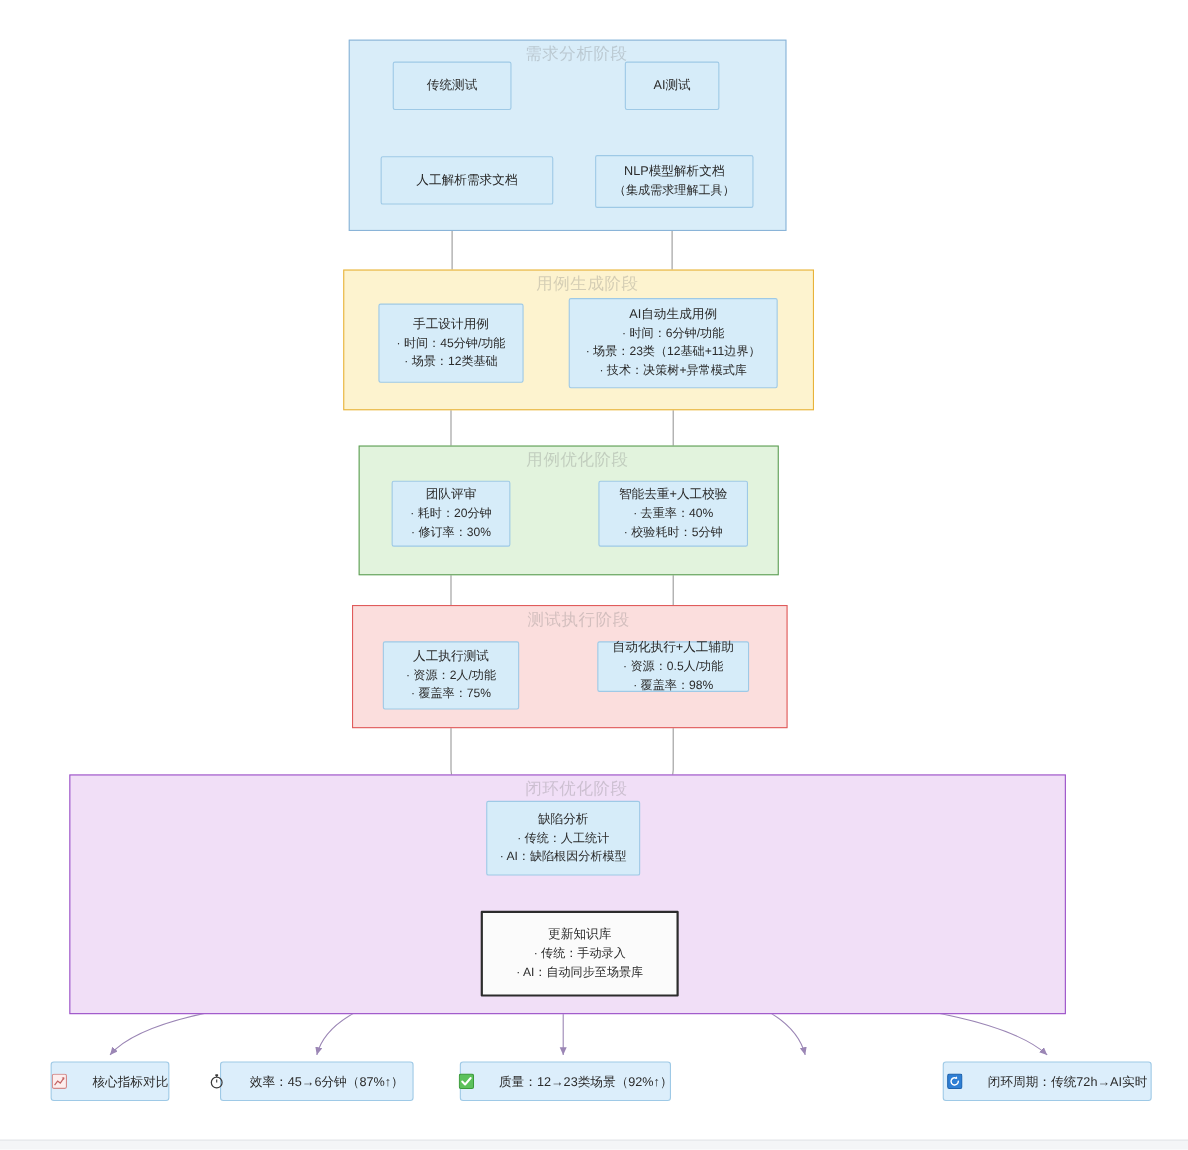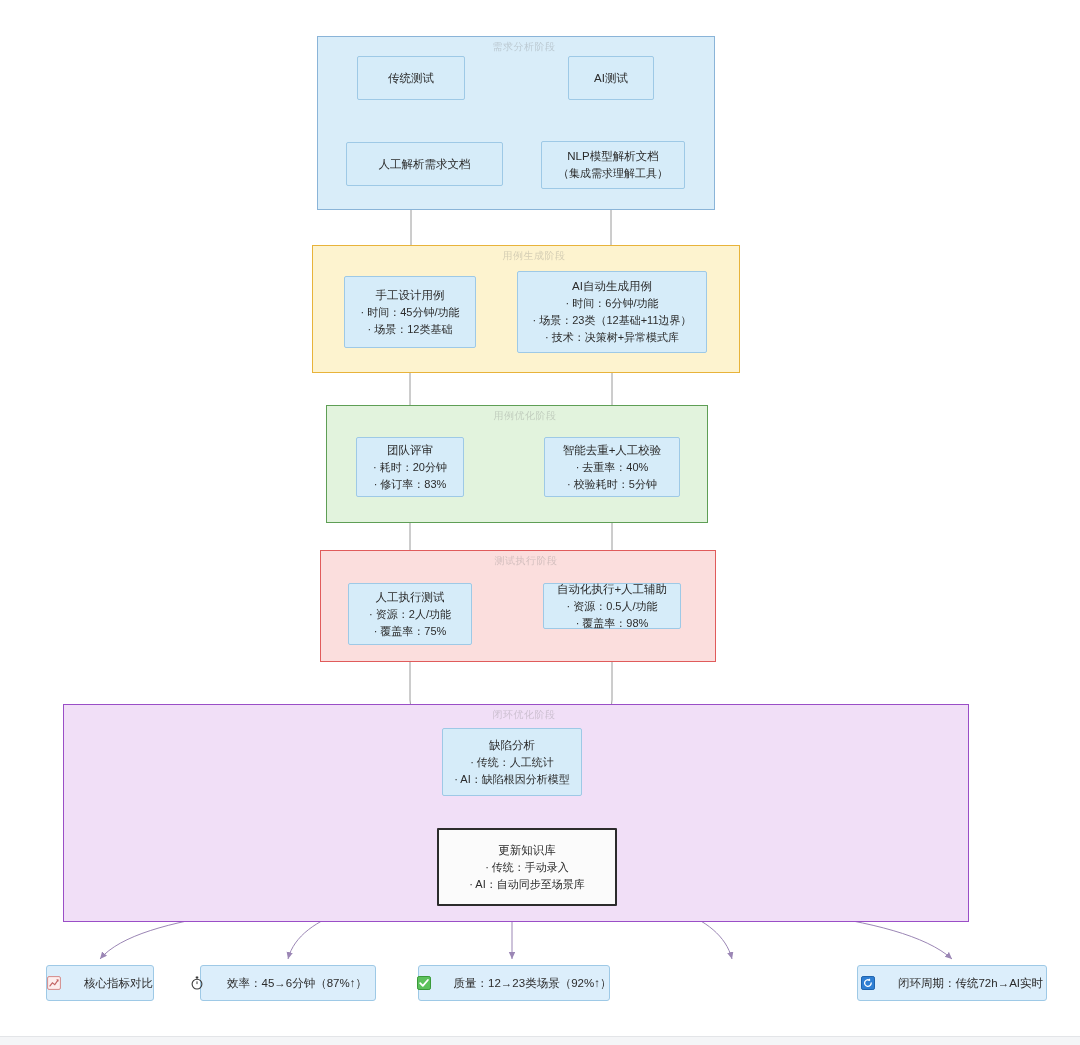--- a/index.html
+++ b/index.html
@@ -33,21 +33,21 @@
     box-sizing: border-box;
     border: 1px solid #999;
     z-index: 2;
   }
   .cluster-label {
     position: absolute;
     top: 3px;
     left: 16px;
     right: 0;
     text-align: center;
-    font-size: 10px;
+    font-size: 15px;
     letter-spacing: 0.5px;
     color: rgba(120,120,120,0.30);
     user-select: none;
   }
   .cl-req   { background: #d9edf9; border-color: #8ab4d8; }
   .cl-gen   { background: #fdf3cf; border-color: #e8b33a; }
   .cl-opt   { background: #e2f3dd; border-color: #5e9e55; }
   .cl-exec  { background: #fbdedd; border-color: #e05b5b; }
   .cl-close { background: #f1dff7; border-color: #9a4ec7; }
 
@@ -193,21 +193,21 @@
   <div class="node" style="left:517px;top:271px;width:190px;height:82px;">
     <div class="n-title">AI自动生成用例</div>
     <div class="n-line">· 时间：6分钟/功能</div>
     <div class="n-line">· 场景：23类（12基础+11边界）</div>
     <div class="n-line">· 技术：决策树+异常模式库</div>
   </div>
 
   <div class="node" style="left:356px;top:437px;width:108px;height:60px;">
     <div class="n-title">团队评审</div>
     <div class="n-line">· 耗时：20分钟</div>
-    <div class="n-line">· 修订率：83%</div>
+    <div class="n-line">· 修订率：30%</div>
   </div>
 
   <div class="node" style="left:544px;top:437px;width:136px;height:60px;">
     <div class="n-title">智能去重+人工校验</div>
     <div class="n-line">· 去重率：40%</div>
     <div class="n-line">· 校验耗时：5分钟</div>
   </div>
 
   <div class="node" style="left:348px;top:583px;width:124px;height:62px;">
     <div class="n-title">人工执行测试</div>

